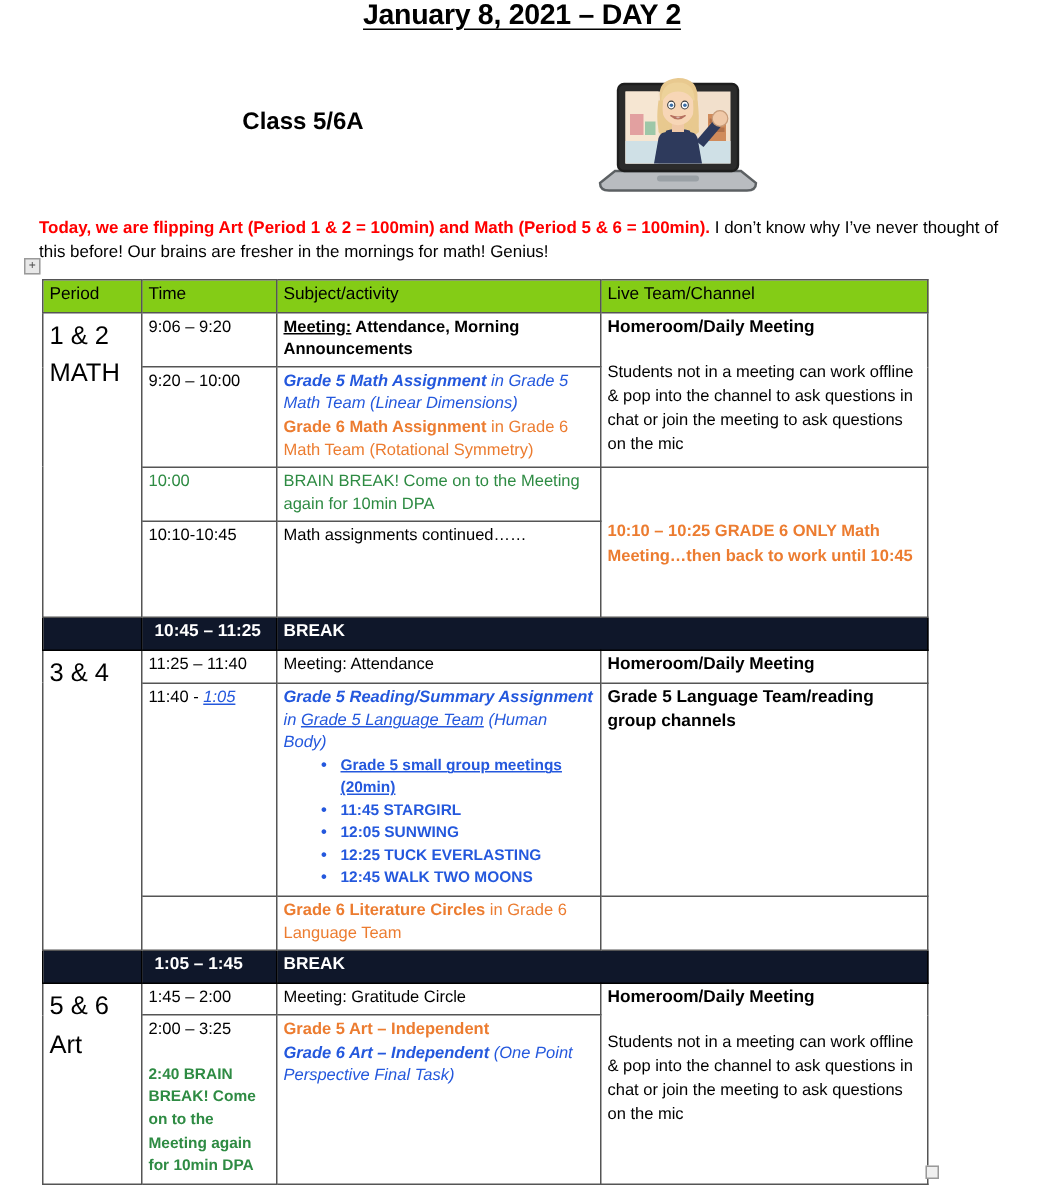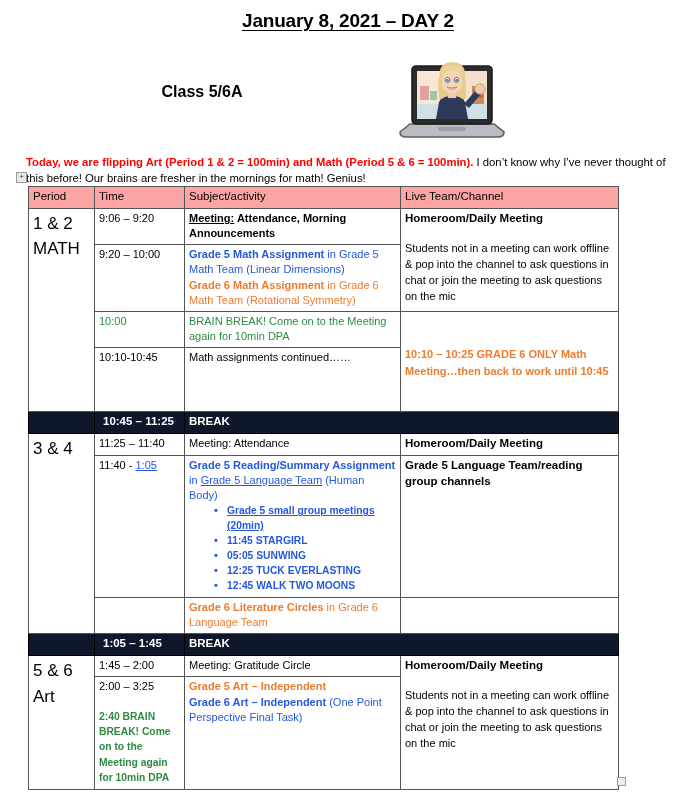--- a/index.html
+++ b/index.html
@@ -21,21 +21,21 @@
     height: 800px;
     background: #ffffff;
   }
 
   
   .doc-title {
     text-align: center;
     font-size: 19px;
     font-weight: bold;
     letter-spacing: -0.2px;
-    padding-top: 10px;
+    padding-top: 0;
     text-decoration: underline;
     text-underline-offset: 3px;
   }
 
   
   .header-block {
     position: relative;
     height: 100px;
     margin-top: 14px;
   }
@@ -99,37 +99,37 @@
     font-weight: normal;
     text-align: left;
     line-height: 1.38;
   }
   col.c-period { width: 66px; }
   col.c-time   { width: 90px; }
   col.c-subj   { width: 216px; }
   col.c-live   { width: 218px; }
 
   thead th {
-    background: #fca5a5;
+    background: #84cc16;
     font-weight: bold;
     font-size: 11.5px;
     border: 1px solid #3a3a3a;
     padding: 3px 5px;
   }
 
   .period-cell {
     text-align: center;
     font-size: 17px;
     padding-top: 4px;
   }
   .period-cell div { line-height: 1.5; }
 
   .bold { font-weight: bold; }
   .ul   { text-decoration: underline; }
-  .blue   { color: #2458DD; }
+  .blue   { color: #2458DD; font-style: italic; }
   .orange { color: #EC7C30; }
   .green  { color: #2E8B43; }
 
   .cell-p { margin: 0 0 0 0; }
   .cell-p + .cell-p { margin-top: 0px; }
 
   ul.sub {
     margin: 1px 0 0 0;
     padding-left: 38px;
     list-style: none;
@@ -319,21 +319,21 @@
         <td>
           <span>11:40 - </span><span class="ul blue"> 1:05</span>
         </td>
         <td>
           <div class="cell-p blue">
             <span class="bold">Grade 5 Reading/Summary Assignment</span><span> in </span><span class="ul">Grade 5 Language Team</span><span> (Human Body)</span>
           </div>
           <ul class="sub">
             <li><span class="ul">Grade 5 small group meetings (20min)</span></li>
             <li>11:45 STARGIRL</li>
-            <li>05:05 SUNWING</li>
+            <li>12:05 SUNWING</li>
             <li>12:25 TUCK EVERLASTING</li>
             <li>12:45 WALK TWO MOONS</li>
           </ul>
         </td>
         <td>
           <div class="live-head">Grade 5 Language Team/reading group channels</div>
         </td>
       </tr>
 
       <tr>

